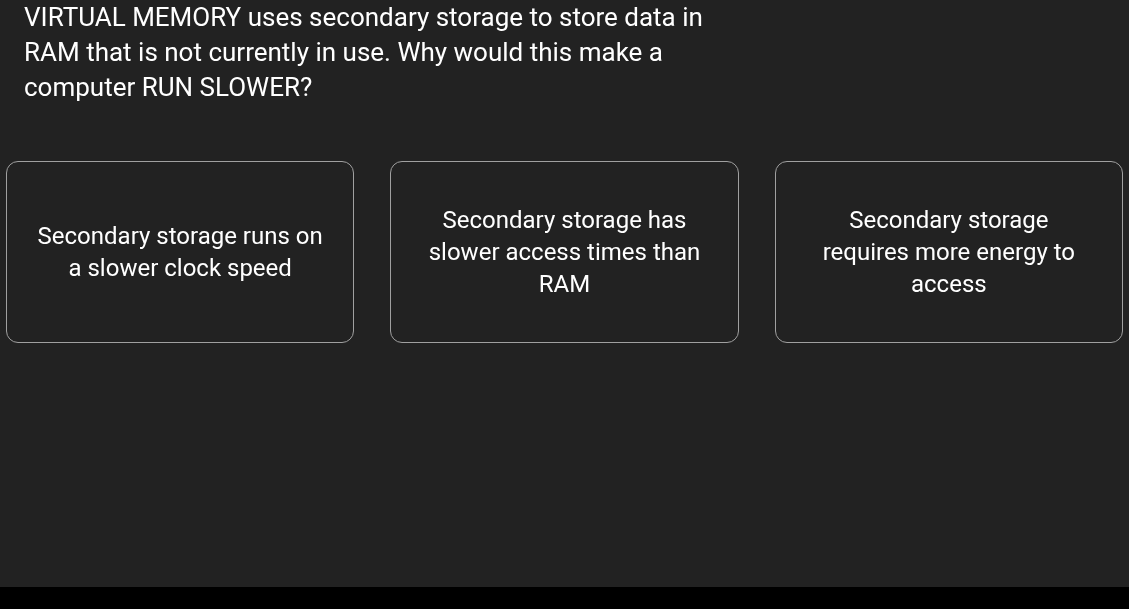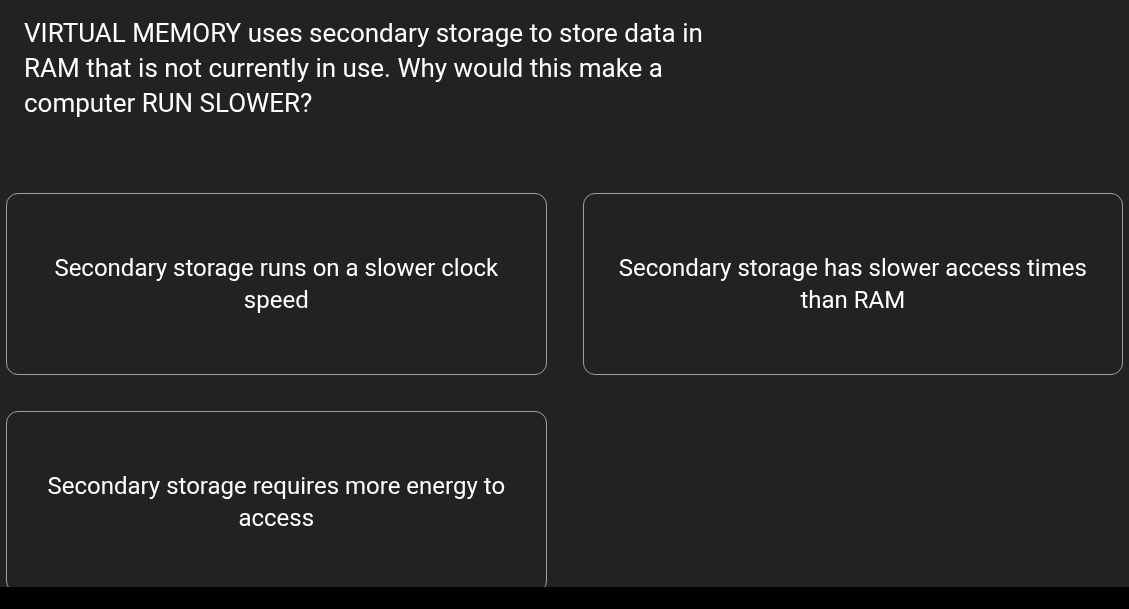--- a/index.html
+++ b/index.html
@@ -10,32 +10,32 @@
     body {
       background-color: #222222;
       font-family: -apple-system, BlinkMacSystemFont, "Segoe UI", Roboto, "Helvetica Neue", Arial, sans-serif;
       color: #ffffff;
       width: 1129px;
       height: 609px;
       overflow: hidden;
       position: relative;
     }
     .question-container {
-      padding: 16px 24px;
+      padding: 0 24px;
     }
     .question-text {
       font-size: 26px;
       line-height: 1.35;
       font-weight: 400;
       color: #ffffff;
       max-width: 720px;
     }
     .options-grid {
       display: grid;
-      grid-template-columns: 1fr 1fr;
+      grid-template-columns: 1fr 1fr 1fr;
       gap: 36px;
       padding: 0 6px;
       margin-top: 56px;
     }
     .option-button {
       background-color: transparent;
       border: 1.5px solid #a0a0a0;
       border-radius: 12px;
       color: #ffffff;
       font-size: 24px;

